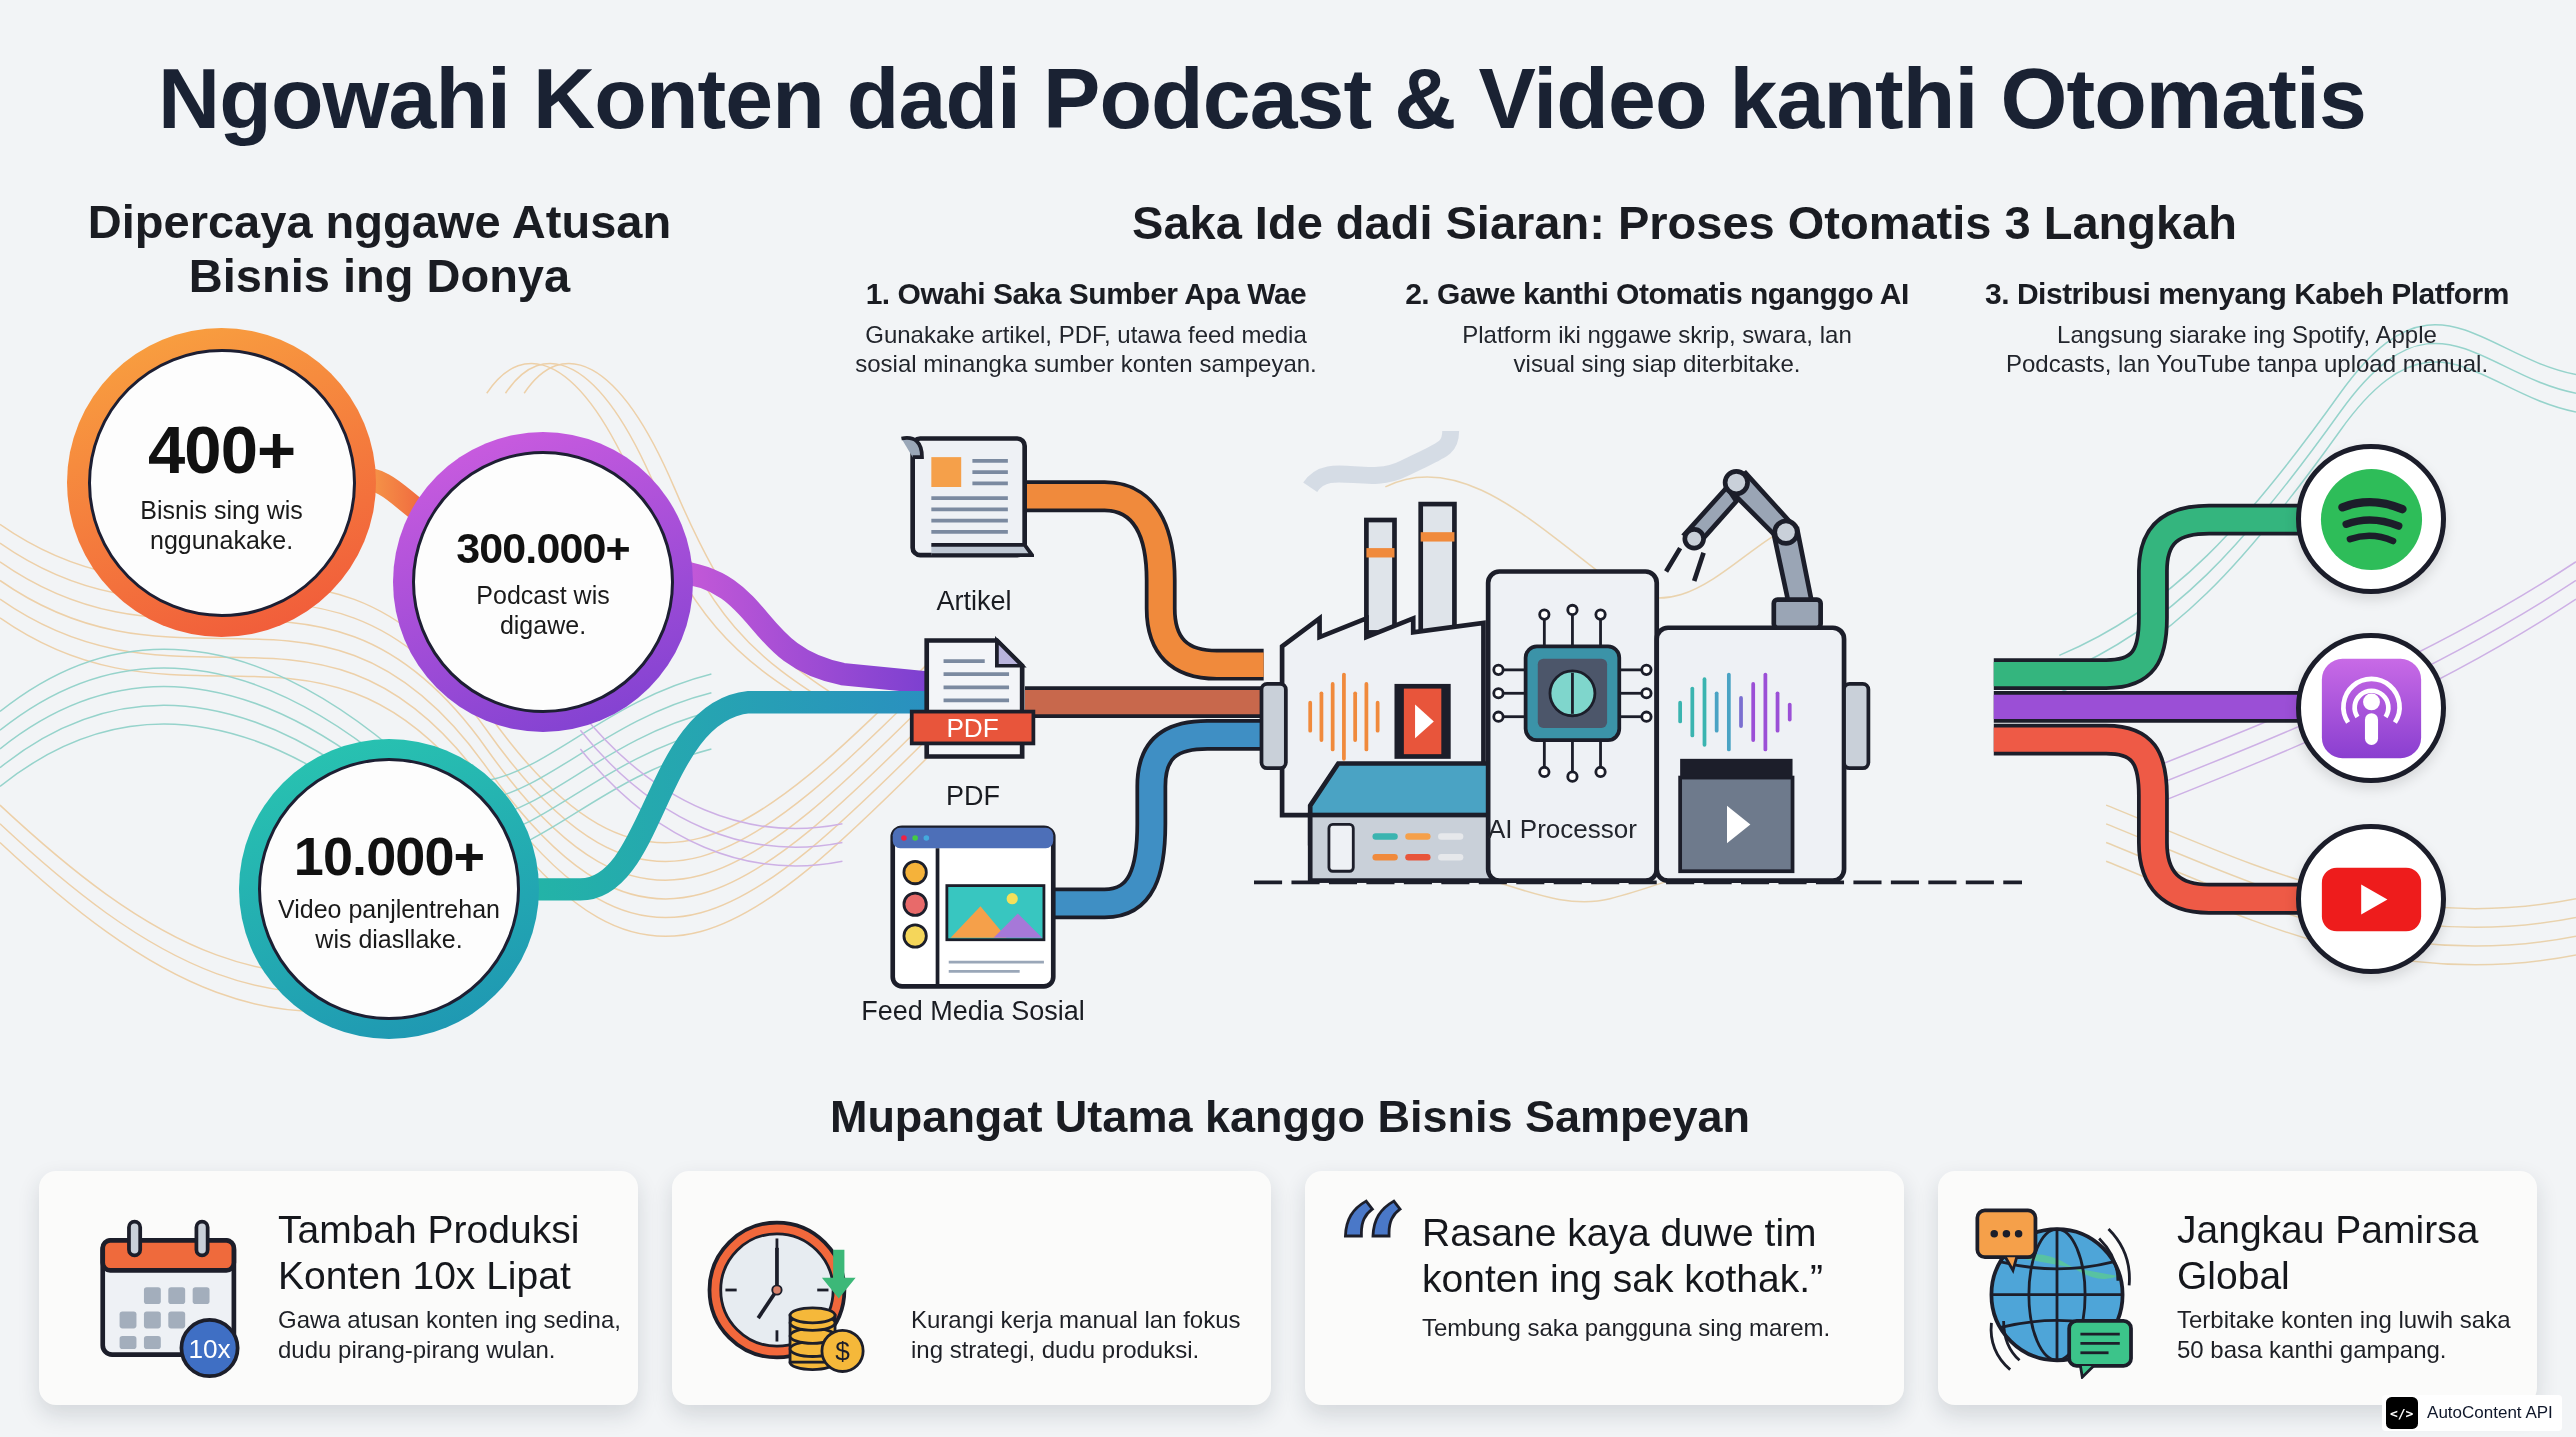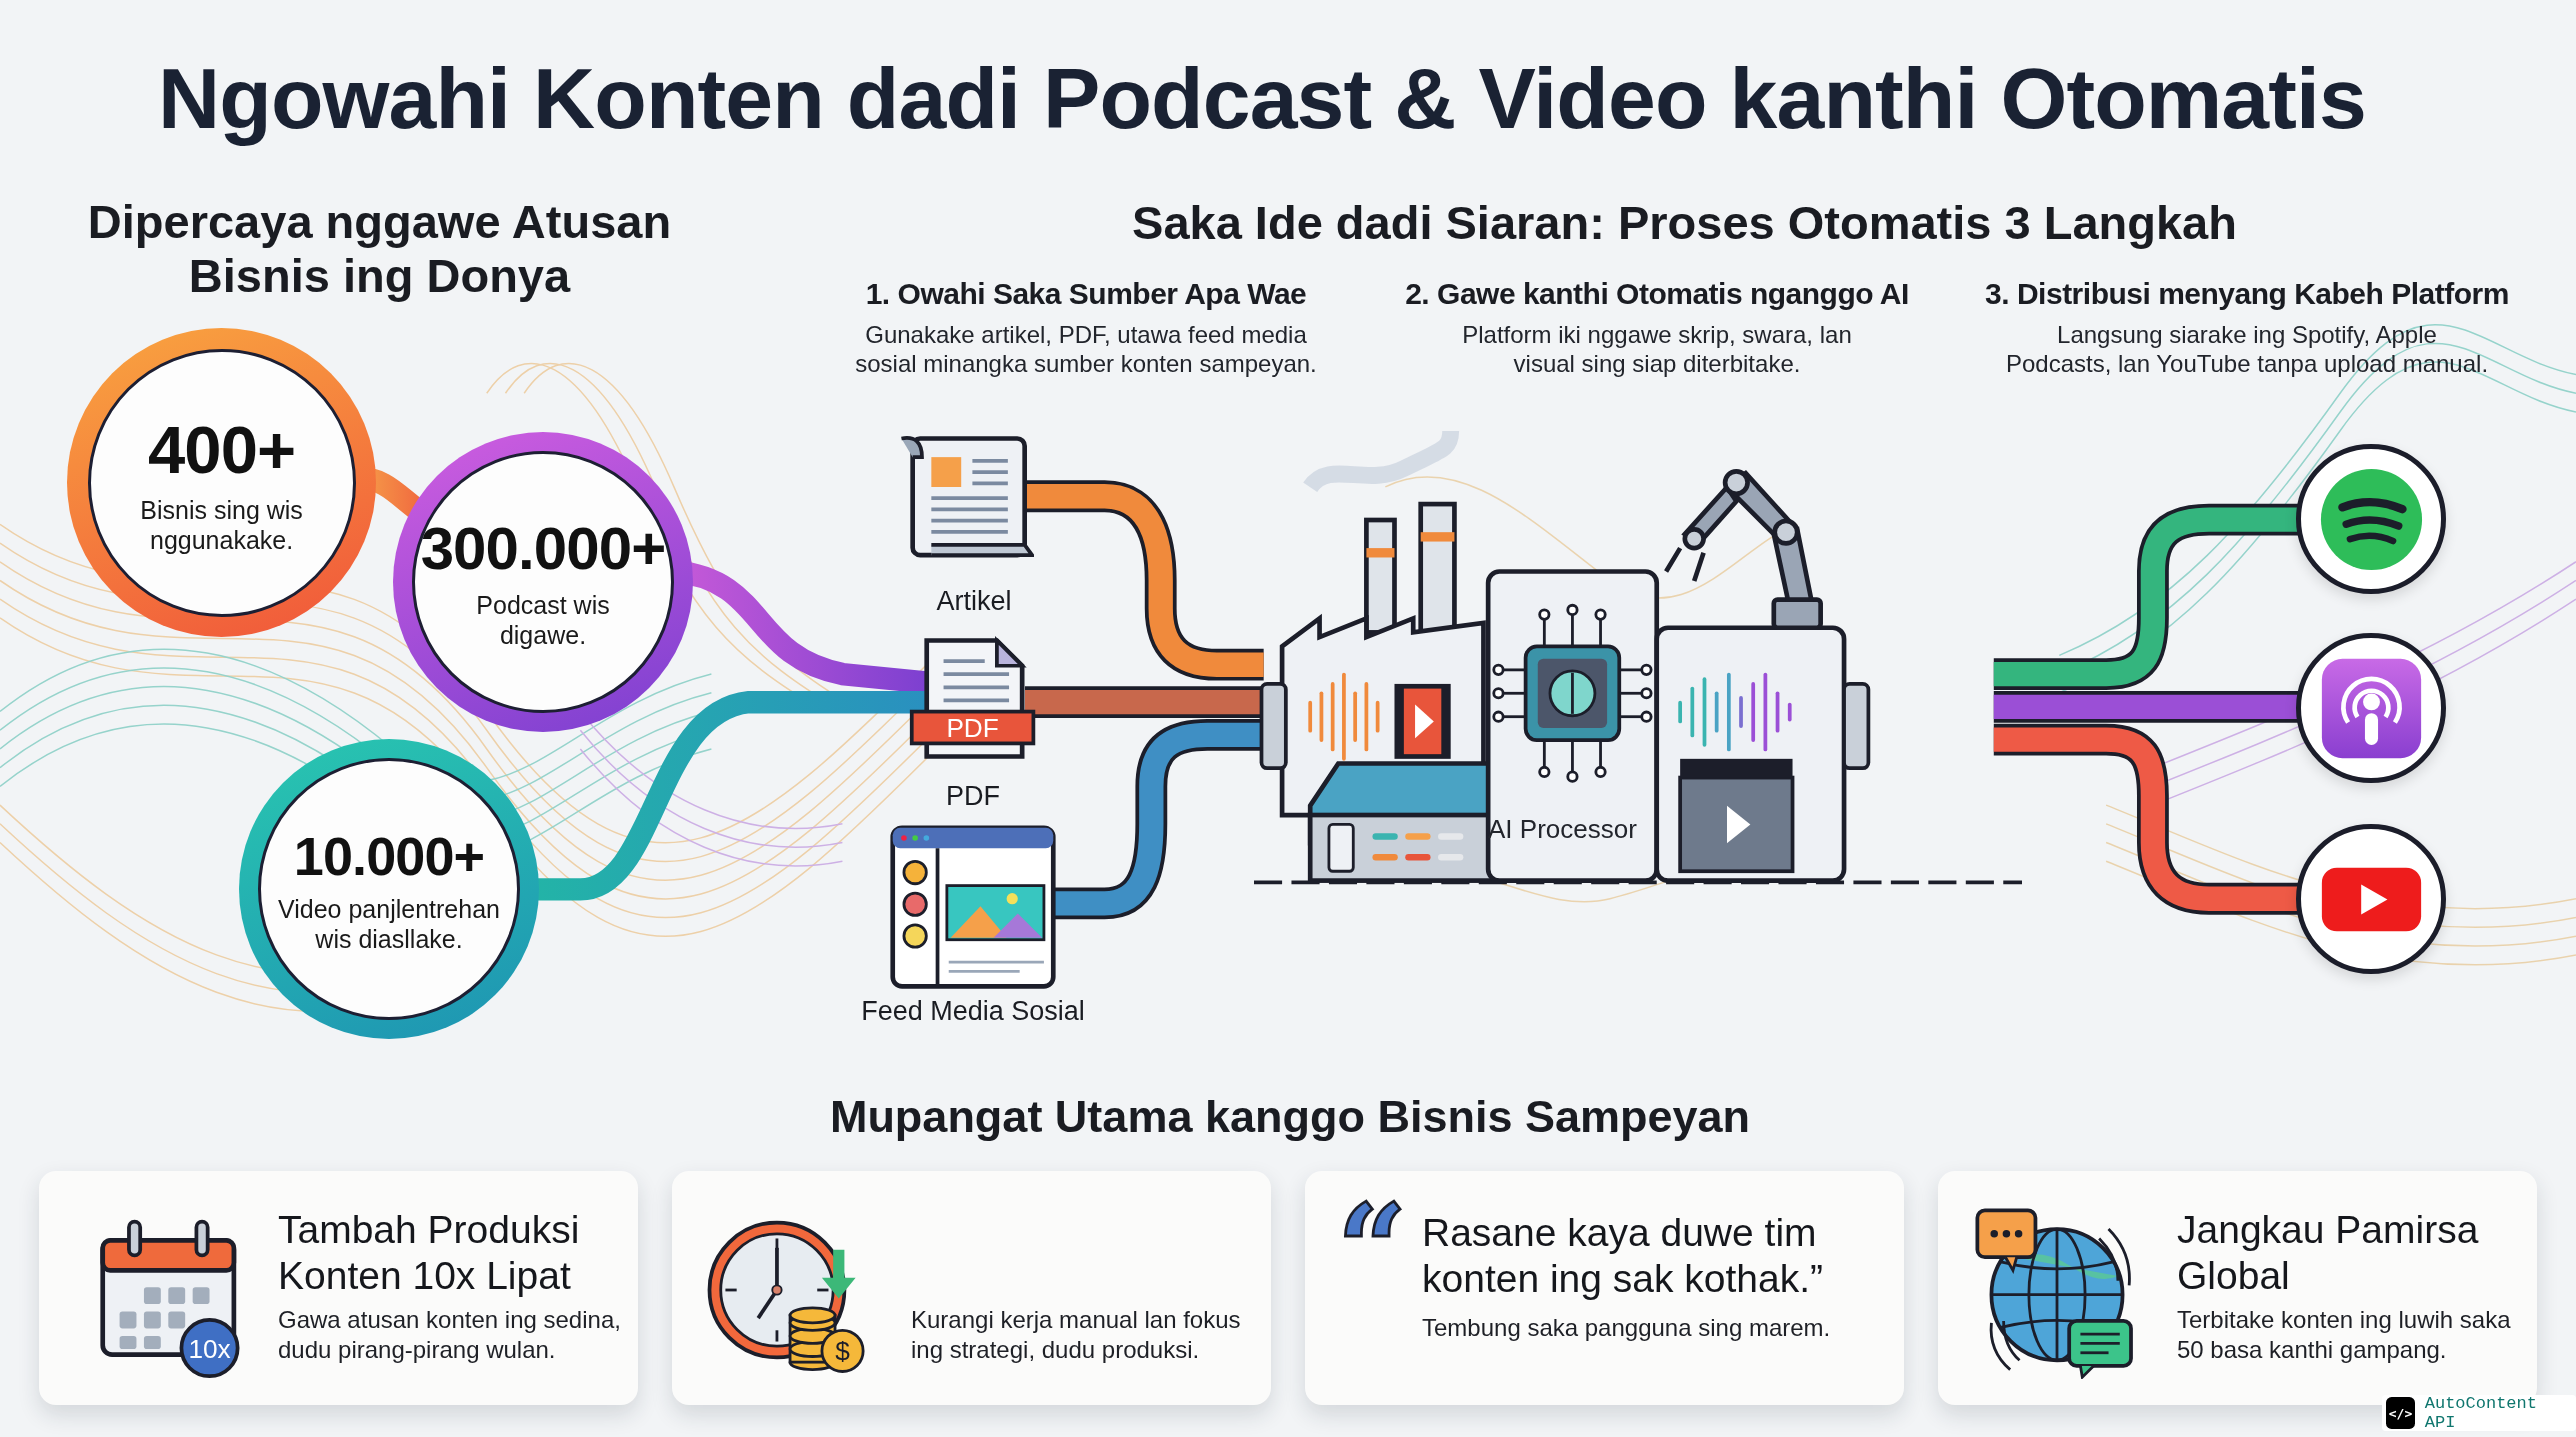--- a/index.html
+++ b/index.html
@@ -61,21 +61,21 @@
 
   .badge {
     position: absolute; left: 2382px; top: 1395px; height: 36px; padding: 0 9.4px 0 3.7px;
     background: #fff; display: flex; align-items: center; gap: 9.4px; border-radius: 3.7px;
   }
   .badge .ico {
     width: 32px; height: 32px; background: #000; color: #fff; border-radius: 5.6px;
     font-family: "DejaVu Sans Mono", monospace; font-size: 13px; font-weight: 700;
     display: flex; align-items: center; justify-content: center;
   }
-  .badge .txt { font-size: 17px; color: #0f766e; font-family: Liberation Mono, monospace; }
+  .badge .txt { font-size: 17px; color: #0f172a; }
 </style>
 </head>
 <body>
 
 <svg class="waves" viewBox="0 0 2752 1536">
   <defs>
     <linearGradient id="gOrange" x1="0" x2="1">
         <stop offset="0" stop-color="#f6a24a"></stop>
         <stop offset="1" stop-color="#ef5a3c"></stop>
       </linearGradient>
@@ -160,21 +160,21 @@
 
 <div class="stat" style="left:67px; top:328px; width:309px; height:309px; background:linear-gradient(160deg,#f9a640,#f0553a);">
   <div class="inner" style="left:20.6px; top:20.6px; width:268px; height:268px;">
     <div class="num" style="font-size:67px;">400+</div>
     <div class="lbl" style="width:187px;">Bisnis sing wis nggunakake.</div>
   </div>
 </div>
 
 <div class="stat" style="left:393px; top:432px; width:300px; height:300px; background:linear-gradient(160deg,#d05ee0,#7b3fd0);">
   <div class="inner" style="left:19px; top:19px; width:262px; height:262px;">
-    <div class="num" style="font-size:60px;">300.000+</div>
+    <div class="num" style="font-size:43px;">300.000+</div>
     <div class="lbl" style="width:168px;">Podcast wis digawe.</div>
   </div>
 </div>
 
 <div class="stat" style="left:239px; top:739px; width:300px; height:300px; background:linear-gradient(160deg,#29c7b0,#1e93b3);">
   <div class="inner" style="left:19px; top:19px; width:262px; height:262px;">
     <div class="num" style="font-size:54px;">10.000+</div>
     <div class="lbl" style="width:225px;">Video panjlentrehan wis diasllake.</div>
   </div>
 </div>

